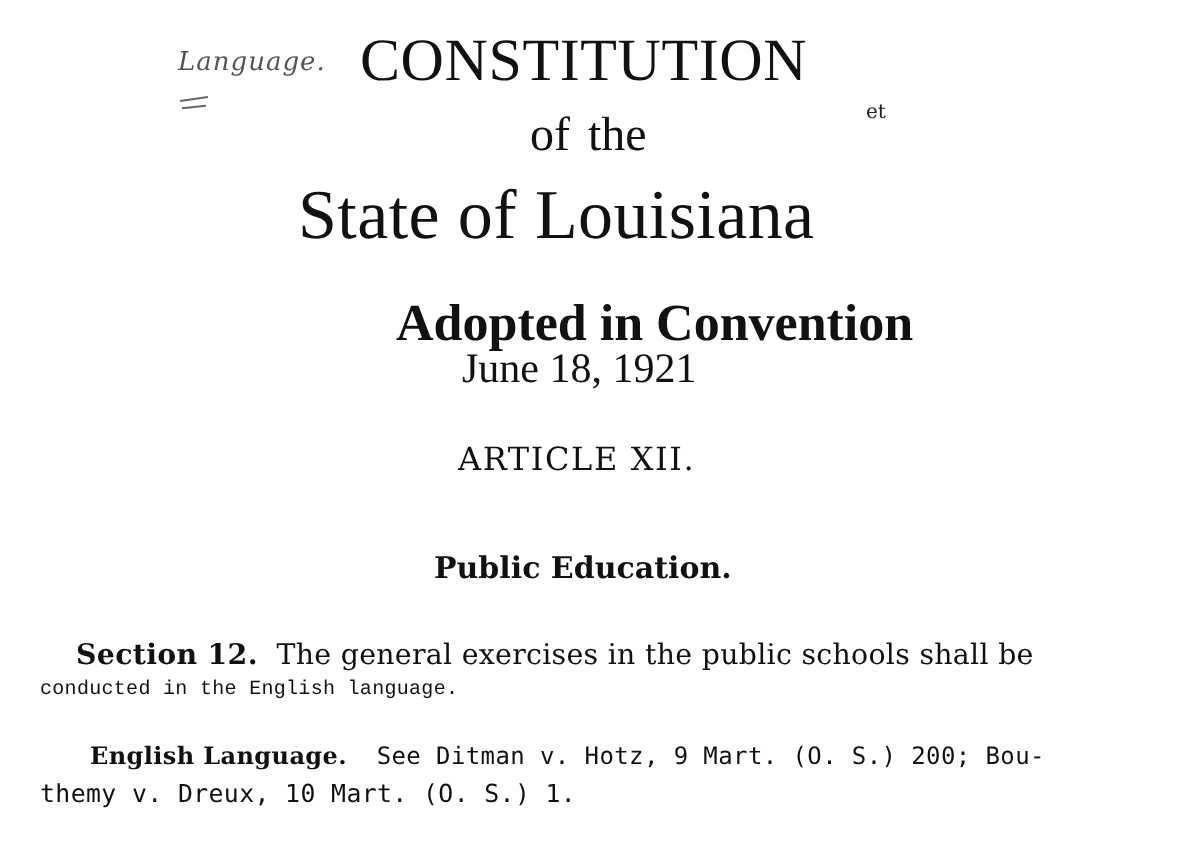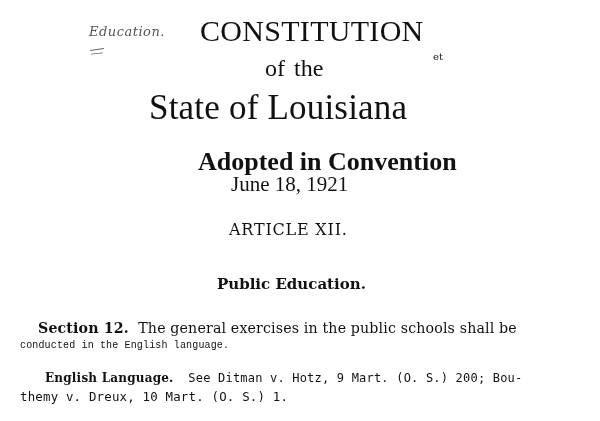--- a/index.html
+++ b/index.html
@@ -49,21 +49,20 @@
       font-weight: normal;
       color: #222;
     }
 
     .title {
       left: 180px;
       top: 14px;
       font-family: "Liberation Serif", serif;
       font-size: 30px;
       letter-spacing: 0.3px;
-      margin-left: 20px;
     }
     .of-the {
       left: 265px;
       top: 55px;
       font-family: "Liberation Serif", serif;
       font-size: 24px;
       word-spacing: 3px;
     }
     .state {
       left: 149px;
@@ -135,21 +134,21 @@
     .note-heading {
       font-family: "DejaVu Serif", serif;
       font-weight: bold;
     }
   </style>
 </head>
 <body>
 
 <div>
 
-  <span class="abs handwritten">Education.</span>
+  <span class="abs handwritten">Language.</span>
   <div class="abs hw-underline"></div>
   <div class="abs hw-underline2"></div>
   <span class="abs margin-mark">et</span>
 
   <div class="abs title">CONSTITUTION</div>
   <div class="abs of-the">of the</div>
   <div class="abs state">State of Louisiana</div>
   <div class="abs adopted">Adopted in Convention</div>
   <div class="abs date">June 18, 1921</div>
 

